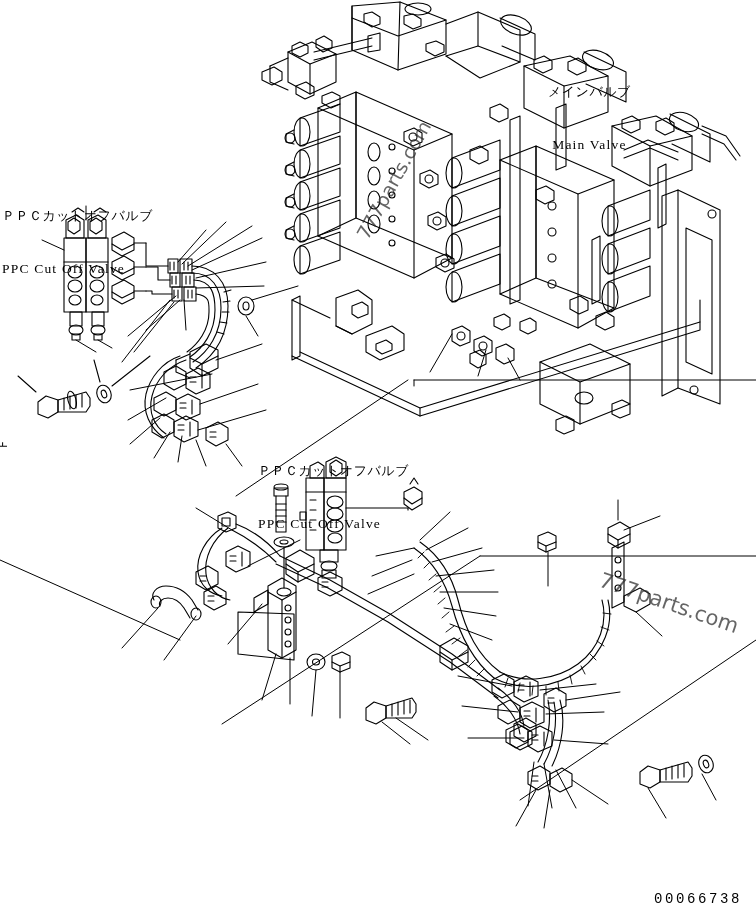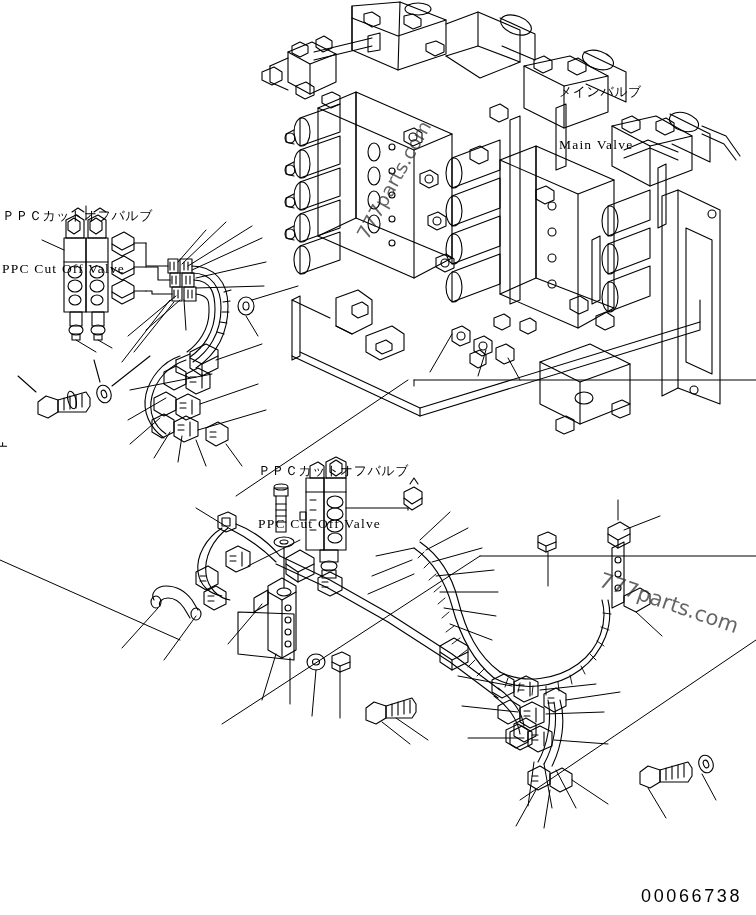--- a/index.html
+++ b/index.html
@@ -37,28 +37,28 @@
     font-size: 13px;
     letter-spacing: 0.5px;
   }
   .lbl .en {
     display: block;
     font-family: Liberation Serif, serif;
     font-size: 13.5px;
     letter-spacing: 1.2px;
   }
   #label-ppc-left { left: 2px;   top: 170px; }
-  #label-main     { left: 548px; top: 46px;  text-align: left; margin-left: 11px; }
+  #label-main     { left: 548px; top: 46px;  text-align: center; }
   #label-ppc-mid  { left: 258px; top: 425px; }
   #drawing-number {
     position: absolute;
     right: 14px;
     bottom: 8px;
-    font-family: Liberation Sans, sans-serif;
-    font-size: 18px;
+    font-family: Liberation Mono, monospace;
+    font-size: 14px;
     letter-spacing: 2.6px;
     color: #000000;
   }
   .wm {
     position: absolute;
     font-family: "DejaVu Sans", sans-serif;
     color: #2b2b2b;
     opacity: 0.72;
     white-space: pre;
     pointer-events: none;

